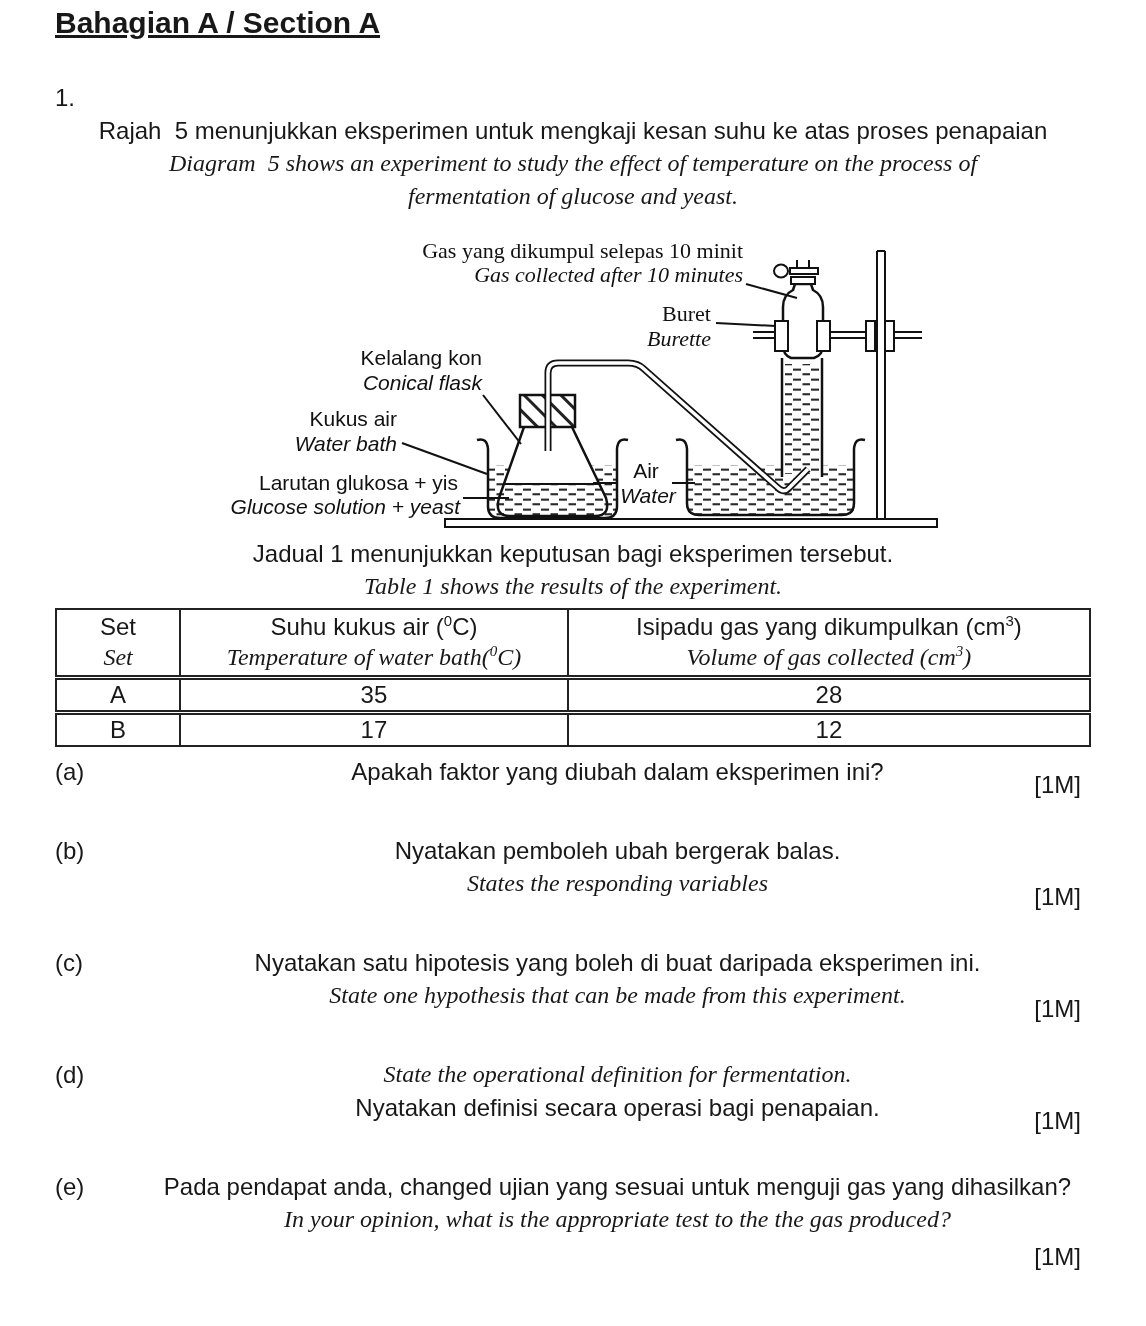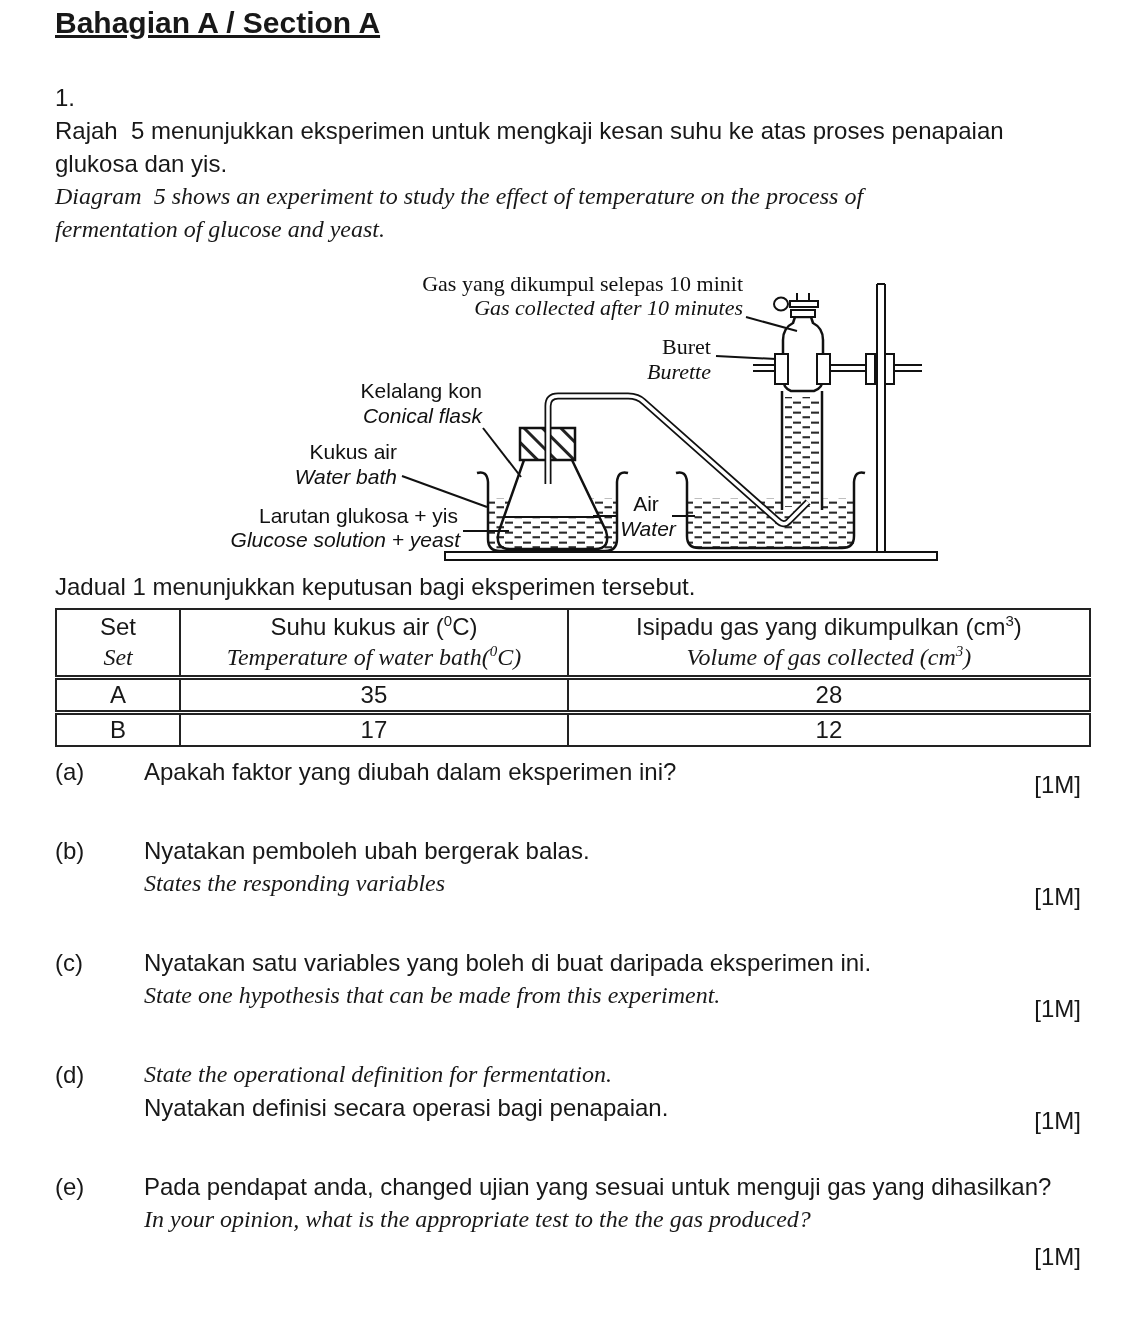--- a/index.html
+++ b/index.html
@@ -2,21 +2,21 @@
 <html><head>
 <meta charset="utf-8">
 <style>
   html,body{margin:0;padding:0;background:#ffffff;}
   body{width:1146px;min-height:1326px;color:#181818;
        font-family:"Liberation Sans",sans-serif;font-size:24px;line-height:33px;}
   .content{padding:6px 55px 10px 55px;}
   .section-title{font-size:30px;font-weight:bold;text-decoration:underline;
        margin:0;line-height:33px;}
   .qnum{margin-top:42px;white-space:pre;}
-  .line{white-space:pre;}
+  .line{white-space:pre;text-align:center;}
   .italic{font-style:italic;font-family:Liberation Serif, serif;}
   .diagram-wrap{margin-top:24px;height:298px;}
   .diagram-wrap svg{display:block;margin-left:125px;}
   .caption{margin-top:2px;}
   table.results{margin-top:5px;width:100%;border-collapse:collapse;
        table-layout:fixed;}
   table.results th,table.results td{border:2px solid #222;font-weight:normal;
        text-align:center;vertical-align:middle;padding:1px 2px;margin-left:28px;}
   table.results th{line-height:30px;padding:2px 0 3px 0;}
   table.results td{height:28px;line-height:28px;}
@@ -34,21 +34,20 @@
 <body>
 
 <div class="content">
 
   <h1 class="section-title">Bahagian A / Section A</h1>
 
   <div class="qnum">1.</div>
 
   <div class="intro">
     <div class="line">Rajah  5 menunjukkan eksperimen untuk mengkaji kesan suhu ke atas proses penapaian</div>
-    <div class="line">glukosa dan yis.</div>
     <div class="line italic">Diagram  5 shows an experiment to study the effect of temperature on the process of</div>
     <div class="line italic">fermentation of glucose and yeast.</div>
   </div>
 
   <div class="diagram-wrap">
     <svg width="760" height="298" viewBox="0 0 760 298">
       <defs>
         <pattern id="water" width="18" height="10" patternUnits="userSpaceOnUse">
           <rect width="18" height="10" fill="#ffffff"></rect>
           <rect x="1" y="1.6" width="8" height="2.1" fill="#2a2a2a"></rect>
@@ -142,20 +141,21 @@
         <text x="278" y="253" text-anchor="end">Larutan glukosa + yis</text>
         <text x="280" y="277" text-anchor="end" font-style="italic">Glucose solution + yeast</text>
         <text x="466" y="241" text-anchor="middle">Air</text>
         <text x="468" y="266" text-anchor="middle" font-style="italic">Water</text>
       </g>
     </svg>
   </div>
 
   <div class="caption">
     <div class="line">Jadual 1 menunjukkan keputusan bagi eksperimen tersebut.</div>
+    <div class="line italic">Table 1 shows the results of the experiment.</div>
   </div>
 
   <table class="results">
     <colgroup>
         <col style="width:12%">
         <col style="width:37.5%">
         <col style="width:50.5%">
       </colgroup>
     <thead>
       <tr>
@@ -202,21 +202,21 @@
       <div class="q-text">
         <div class="line">Nyatakan pemboleh ubah bergerak balas.</div>
         <div class="line italic">States the responding variables</div>
       </div>
       <div class="mark">[1M]</div>
     </div>
 
     <div class="q">
       <div class="q-label">(c)</div>
       <div class="q-text">
-        <div class="line">Nyatakan satu variables yang boleh di buat daripada eksperimen ini.</div>
+        <div class="line">Nyatakan satu hipotesis yang boleh di buat daripada eksperimen ini.</div>
         <div class="line italic">State one hypothesis that can be made from this experiment.</div>
       </div>
       <div class="mark">[1M]</div>
     </div>
 
     <div class="q">
       <div class="q-label">(d)</div>
       <div class="q-text">
         <div class="line italic">State the operational definition for fermentation.</div>
         <div class="line">Nyatakan definisi secara operasi bagi penapaian.</div>

